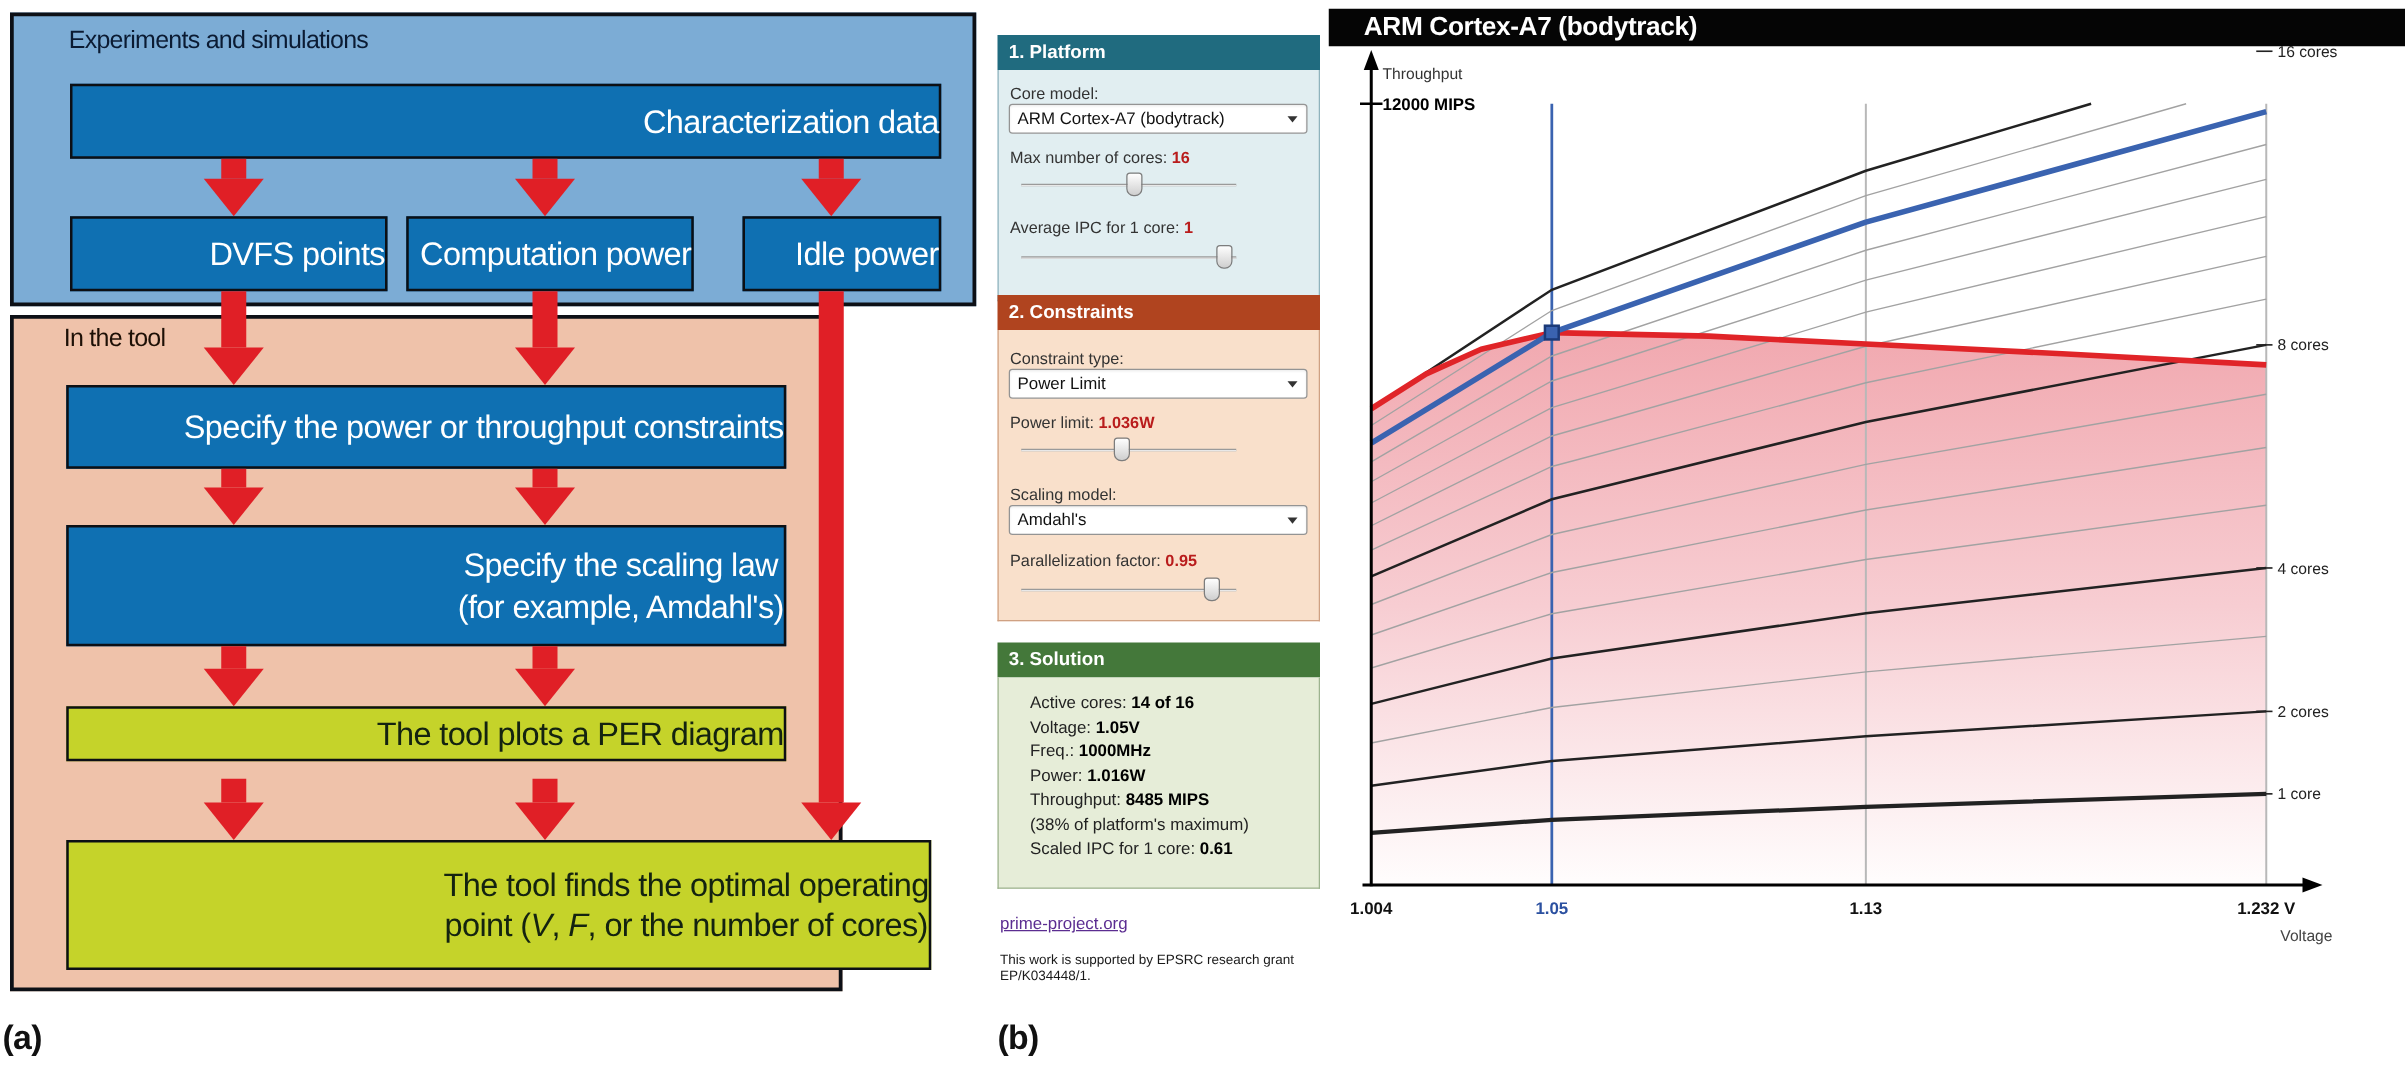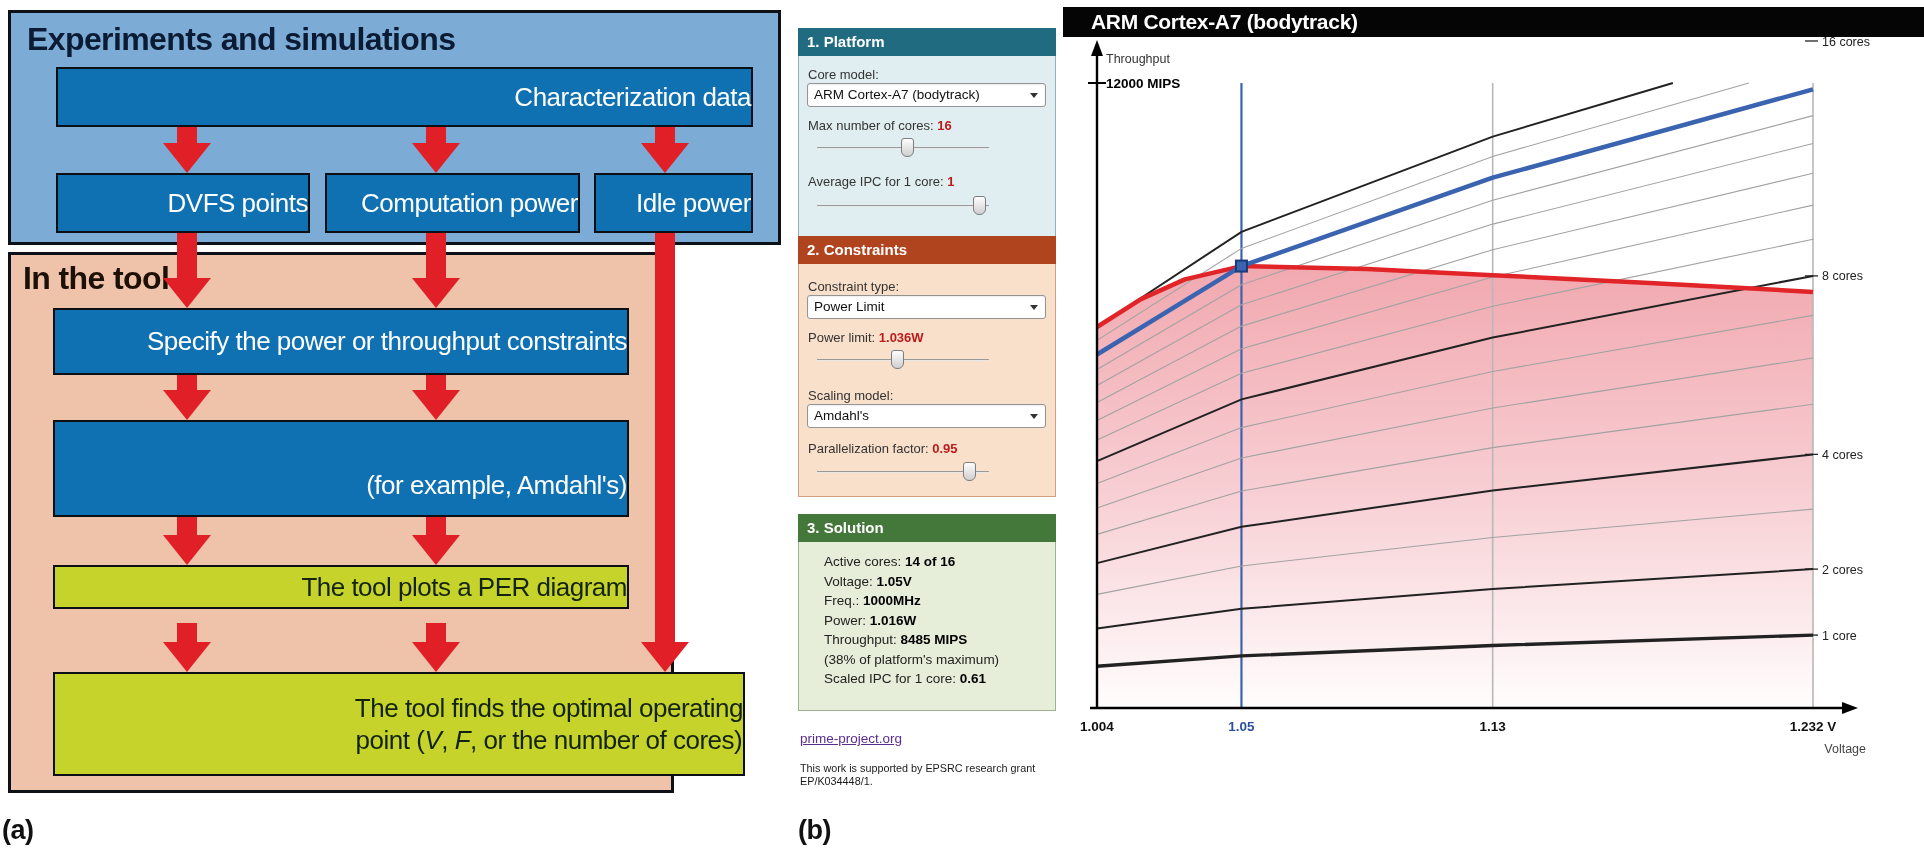--- a/index.html
+++ b/index.html
@@ -2,21 +2,21 @@
 <html><head>
 <meta charset="utf-8">
 <style>
   html,body{margin:0;padding:0;}
   body{width:1924px;height:856px;position:relative;background:#fff;overflow:hidden;
        font-family:"Liberation Sans","DejaVu Sans",sans-serif;}
   
   .outerbox{position:absolute;border:3px solid #0d1016;box-sizing:border-box;}
   #exp-box{left:8px;top:10px;width:773px;height:235px;background:#7cacd5;}
   #tool-box{left:8px;top:252px;width:666px;height:541px;background:#efc2aa;}
-  .flow-title{position:absolute;font-size:32px;font-weight:bold;letter-spacing:-0.6px;}
+  .flow-title{position:absolute;font-size:20px;font-weight:normal;letter-spacing:-0.6px;margin-left:28px;}
   #exp-title{left:16px;top:8px;color:#0b1b33;}
   #tool-title{left:12px;top:5px;color:#1d1006;}
   .fbox{position:absolute;box-sizing:border-box;border:2.5px solid #0c0f14;
         display:flex;align-items:center;justify-content:flex-end;text-align:center;
         letter-spacing:-0.5px;line-height:1.25;}
   .bluebox{background:#0f70b2;color:#ffffff;font-size:26px;}
   .greenbox{background:#c5d32a;color:#142310;font-size:26px;}
   .rarrow{position:absolute;width:48px;z-index:6;}
   .rarrow .shaft{position:absolute;left:14px;top:0;width:20px;height:calc(100% - 30px);background:#e01f26;}
   .rarrow .head{position:absolute;left:0;bottom:0;width:0;height:0;
@@ -64,31 +64,31 @@
 <div class="outerbox" id="tool-box">
   <div class="flow-title" id="tool-title">In the tool</div>
 </div>
 
 <div class="fbox bluebox" style="left:56px;top:67px;width:697px;height:60px;">
   <span>Characterization data</span>
 </div>
 <div class="fbox bluebox" style="left:56px;top:173px;width:254px;height:60px;">
   <span>DVFS points</span>
 </div>
-<div class="fbox bluebox" style="left:325px;top:173px;width:255px;height:60px;">
+<div class="fbox bluebox" style="left:325px;top:173px;width:230px;height:60px;">
   <span>Computation power</span>
 </div>
 <div class="fbox bluebox" style="left:594px;top:173px;width:159px;height:60px;">
   <span>Idle power</span>
 </div>
 <div class="fbox bluebox" style="left:53px;top:308px;width:576px;height:67px;">
   <span>Specify the power or throughput constraints</span>
 </div>
 <div class="fbox bluebox" style="left:53px;top:420px;width:576px;height:97px;">
-  <span><br>
+  <span><span>Specify the scaling law</span><br>
   <span>(for example, Amdahl's)</span></span>
 </div>
 <div class="fbox greenbox" style="left:53px;top:565px;width:576px;height:44px;">
   <span>The tool plots a PER diagram</span>
 </div>
 <div class="fbox greenbox" style="left:53px;top:672px;width:692px;height:104px;">
   <span>
     <span>The tool finds the optimal operating</span><br>
     <span><span>point (</span><i>V</i><span>, </span><i>F</i><span>, or the number of cores)</span></span>
   </span>

